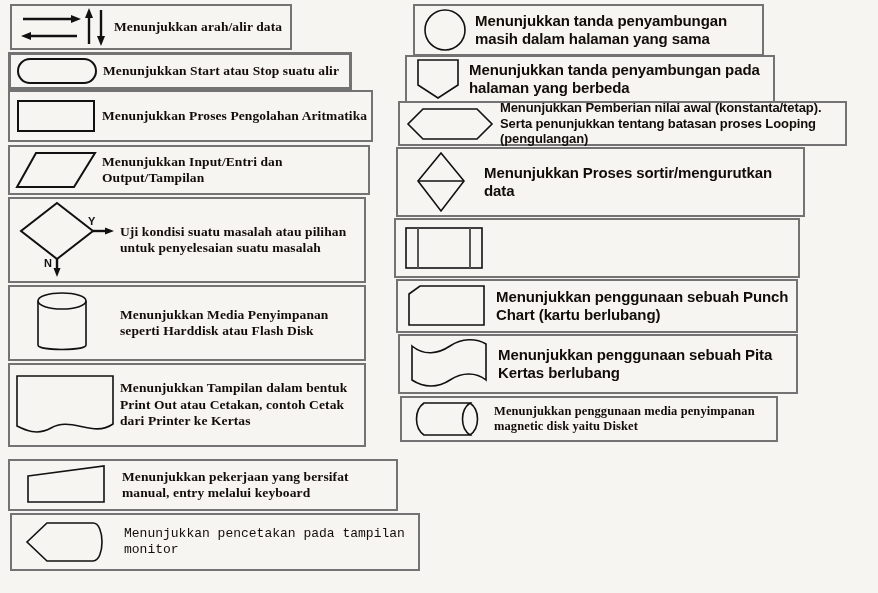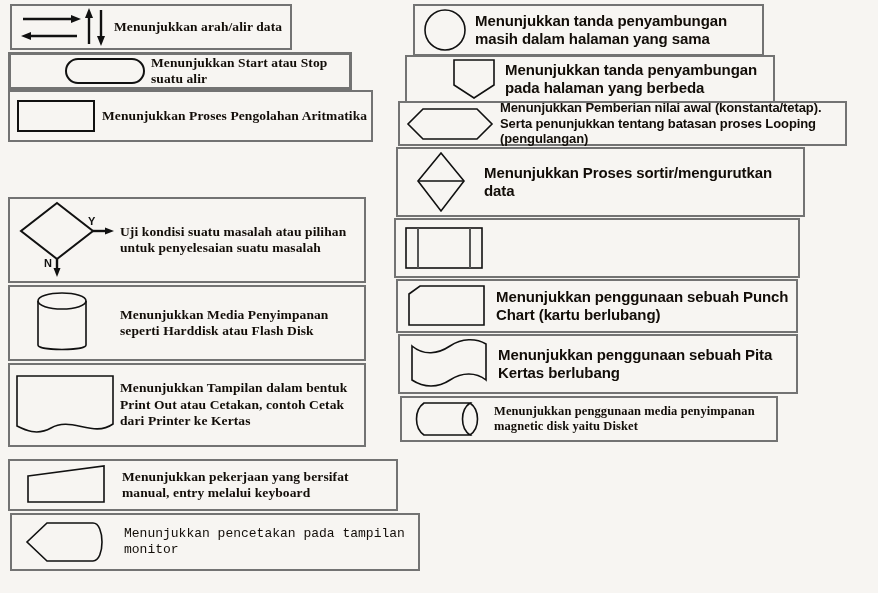--- a/index.html
+++ b/index.html
@@ -15,21 +15,21 @@
     overflow: hidden;
   }
   .row {
     position: absolute;
     box-sizing: border-box;
     border: 2px solid #737373;
     background: #f7f5f2;
     display: flex;
     align-items: center;
   }
-  .row.thick { border-width: 3px; padding-left: 48px; }
+  .row.thick { border-width: 3px; }
   .glyph {
     flex: 0 0 auto;
     display: flex;
     align-items: center;
     justify-content: center;
   }
   .glyph svg { display: block; overflow: visible; }
   .shape {
     fill: none;
     stroke: #111111;
@@ -108,20 +108,28 @@
 
   <div class="row" style="left:8px; top:90px; width:365px; height:52px;">
     <div class="glyph" style="width:92px;">
       <svg width="80" height="34" viewBox="0 0 80 34">
         <rect class="shape" x="2" y="2" width="76" height="30"></rect>
       </svg>
     </div>
     <div class="desc f-serif">Menunjukkan Proses Pengolahan Aritmatika</div>
   </div>
 
+  <div class="row" style="left:8px; top:145px; width:362px; height:50px;">
+    <div class="glyph" style="width:92px;">
+      <svg width="84" height="40" viewBox="0 0 84 40">
+        <polygon class="shape" points="22,3 81,3 60,37 3,37"></polygon>
+      </svg>
+    </div>
+    <div class="desc f-serif">Menunjukkan Input/Entri dan Output/Tampilan</div>
+  </div>
 
   <div class="row" style="left:8px; top:197px; width:358px; height:86px;">
     <div class="glyph" style="width:110px;">
       <svg width="104" height="82" viewBox="0 0 104 82">
         <polygon class="shape" points="44,4 80,32 44,60 8,32"></polygon>
         <line class="arrowline" x1="80" y1="32" x2="94" y2="32" stroke-width="1.8"></line>
         <polygon class="arrowhead" points="101,32 92,28.5 92,35.5"></polygon>
         <text class="yn-label" x="75" y="26">Y</text>
         <line class="arrowline" x1="44" y1="60" x2="44" y2="70" stroke-width="1.8"></line>
         <polygon class="arrowhead" points="44,78 40.5,69 47.5,69"></polygon>
@@ -170,21 +178,21 @@
 
   <div class="row" style="left:413px; top:4px; width:351px; height:52px;">
     <div class="glyph" style="width:60px;">
       <svg width="46" height="46" viewBox="0 0 46 46">
         <circle class="shape-thin" style="fill:none;stroke:#111;stroke-width:1.6" cx="23" cy="23" r="20"></circle>
       </svg>
     </div>
     <div class="desc f-sans">Menunjukkan tanda penyambungan masih dalam halaman yang sama</div>
   </div>
 
-  <div class="row" style="left:405px; top:55px; width:370px; height:48px;padding-left:36px;">
+  <div class="row" style="left:405px; top:55px; width:370px; height:48px;">
     <div class="glyph" style="width:62px;">
       <svg width="48" height="44" viewBox="0 0 48 44">
         <polygon class="shape-thin" style="fill:none;stroke:#111;stroke-width:1.6" points="4,3 44,3 44,28 24,41 4,28"></polygon>
       </svg>
     </div>
     <div class="desc f-sans">Menunjukkan tanda penyambungan pada halaman yang berbeda</div>
   </div>
 
   <div class="row" style="left:398px; top:101px; width:449px; height:45px;">
     <div class="glyph" style="width:100px;">

